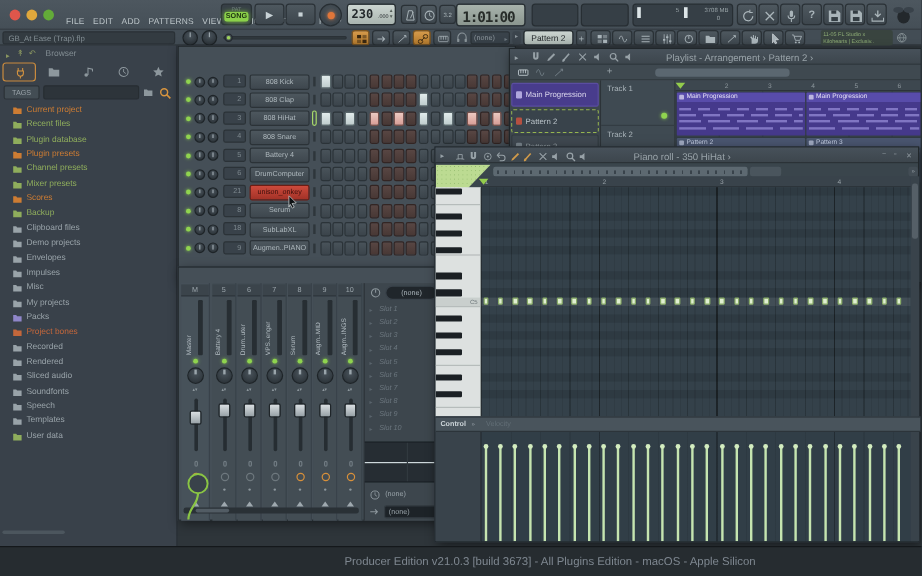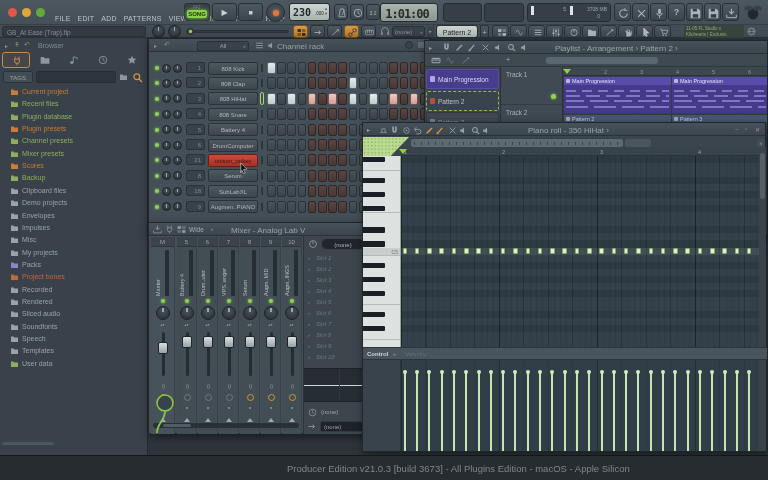--- a/index.html
+++ b/index.html
@@ -553,45 +553,20 @@
         <div class="ico fico" style="color: rgb(143, 173, 92);">
           <svg viewBox="0 0 16 16" width="100%" height="100%">
             <path d="M1 3h5l1.5 2H15v9H1z" fill="currentColor"></path>
           </svg>
         </div>
         <span class="lbl">User data</span>
       </div>
       <div style="position: absolute; left: 2px; top: 404px; width: 52px; height: 3px; background: rgb(76, 86, 94); border-radius: 2px;"></div>
     </div>
   <div id="channelrack" class="win" style="left:148px;top:38px;width:282px;height:195px;z-index:1">
-      <div class="whead">
-        <div style="position: absolute; left: 5px; top: 3px; font-size: 6px; color: rgb(138, 150, 96);">▸</div>
-        <div style="position: absolute; left: 15px; top: 2px; font-size: 7px; color: rgb(138, 150, 96);">↶</div>
-        <div style="position: absolute; left: 48px; top: 1.5px; width: 52px; height: 10px; background: rgb(57, 66, 74); border: 1px solid rgb(43, 50, 55); border-radius: 2px;">
-          <div style="position: absolute; left: 0px; right: 0px; top: 1.5px; text-align: center; font-size: 6px; color: rgb(151, 161, 167);">All</div>
-          <div style="position: absolute; right: 2px; top: 1.5px; font-size: 5px; color: rgb(111, 122, 129);">▸</div>
-        </div>
-        <div class="ico" style="position: absolute; left: 106px; top: 2px; width: 9px; height: 9px; color: rgb(141, 151, 157);">
-          <svg viewBox="0 0 16 16" width="100%" height="100%">
-            <path d="M2 4h12M2 8h12M2 12h12" stroke="currentColor" stroke-width="1.6"></path>
-          </svg>
-        </div>
-        <div class="ico" style="position: absolute; left: 118px; top: 2px; width: 9px; height: 9px; color: rgb(141, 151, 157);">
-          <svg viewBox="0 0 16 16" width="100%" height="100%">
-            <path d="M2 6h3l4-3.5v11L5 10H2z" fill="currentColor"></path>
-          </svg>
-        </div>
-        <div style="position: absolute; left: 128px; top: 2.5px; font-size: 8px; color: rgb(153, 163, 169);">Channel rack</div>
-        <div style="position: absolute; right: 16px; top: 2px; width: 8px; height: 8px; border-radius: 50%; background: rgb(57, 66, 74); border: 1px solid rgb(43, 50, 55);"></div>
-        <div class="ico" style="position: absolute; right: 4px; top: 2px; width: 8px; height: 8px; color: rgb(141, 151, 157);">
-          <svg viewBox="0 0 16 16" width="100%" height="100%">
-            <path d="M2 4h12M2 8h12M2 12h12" stroke="currentColor" stroke-width="1.6"></path>
-          </svg>
-        </div>
-      </div>
       <div style="position: absolute; left: 0px; top: 22px; width: 280px; height: 14px;">
         <div style="position: absolute; left: 6px; top: 5px; width: 4px; height: 4px; border-radius: 50%; background: rgb(144, 212, 79); box-shadow: rgb(144, 212, 79) 0px 0px 3px;"></div>
         <div class="knob" style="position: absolute; left: 13px; top: 2.5px; width: 9px; height: 9px;"></div>
         <div class="knob" style="position: absolute; left: 24px; top: 2.5px; width: 9px; height: 9px;"></div>
         <div style="position: absolute; left: 37px; top: 1px; width: 19px; height: 11px; background: rgb(57, 66, 74); border: 1px solid rgb(43, 50, 55); border-radius: 2px;">
           <div style="position: absolute; right: 3px; top: 2px; font-size: 6px; color: rgb(125, 136, 142);">1</div>
         </div>
         <div class="chname" style="position: absolute; left: 59px; top: 0.5px; width: 50px; height: 13px; background: linear-gradient(rgb(77, 87, 94), rgb(62, 71, 78)); color: rgb(174, 184, 189); border: 1px solid rgb(43, 50, 55);">808 Kick</div>
         <div style="position: absolute; left: 112px; top: 3px; width: 2px; height: 8px; background: rgb(46, 54, 59);"></div>
         <div class="step" style="left: 118px; top: 1px; background: linear-gradient(rgb(226, 236, 236), rgb(191, 204, 205)); border: 1px solid rgb(89, 103, 107);"></div>
@@ -968,44 +943,20 @@
           <div style="position: absolute; left: 2px; right: 2px; top: 10px; height: 2px; background-image: repeating-linear-gradient(90deg, rgba(190, 200, 225, 0.45) 0px, rgba(190, 200, 225, 0.45) 2px, transparent 2px, transparent 7px);"></div>
         </div>
         <div class="clip" style="left: 109px; top: 39px; width: 96.2px; height: 37px; background: rgb(60, 71, 89);">
           <div class="cliphead" style="background: rgb(74, 86, 112); color: rgb(195, 205, 226);">Pattern 3</div>
           <div style="position: absolute; left: 2px; top: 2px; width: 4px; height: 4px; background: rgb(195, 205, 226); opacity: 0.7; border-radius: 1px;"></div>
           <div style="position: absolute; left: 2px; right: 2px; top: 10px; height: 2px; background-image: repeating-linear-gradient(90deg, rgba(190, 200, 225, 0.45) 0px, rgba(190, 200, 225, 0.45) 2px, transparent 2px, transparent 7px);"></div>
         </div>
       </div>
     </div>
   <div id="mixer" class="win" style="left:148px;top:222px;width:330px;height:212px;z-index:3">
-      <div class="whead">
-        <div class="ico" style="position: absolute; left: 4px; top: 2px; width: 9px; height: 9px; color: rgb(141, 151, 157);">
-          <svg viewBox="0 0 16 16" width="100%" height="100%">
-            <path d="M8 1v7M4.5 5L8 8.5 11.5 5" stroke="currentColor" fill="none" stroke-width="1.6"></path>
-            <path d="M1 10v4h14v-4" stroke="currentColor" fill="none" stroke-width="1.4"></path>
-          </svg>
-        </div>
-        <div class="ico" style="position: absolute; left: 16px; top: 2px; width: 9px; height: 9px; color: rgb(141, 151, 157);">
-          <svg viewBox="0 0 16 16" width="100%" height="100%">
-            <path d="M5 1v4M11 1v4M4 5h8v3a4 4 0 0 1-8 0zM8 12v3" stroke="currentColor" fill="none" stroke-width="1.4"></path>
-          </svg>
-        </div>
-        <div class="ico" style="position: absolute; left: 28px; top: 2px; width: 9px; height: 9px; color: rgb(141, 151, 157);">
-          <svg viewBox="0 0 16 16" width="100%" height="100%">
-            <rect x="1" y="2" width="6" height="5" fill="currentColor"></rect>
-            <rect x="9" y="2" width="6" height="5" fill="currentColor" opacity=".5"></rect>
-            <rect x="1" y="9" width="6" height="5" fill="currentColor" opacity=".5"></rect>
-            <rect x="9" y="9" width="6" height="5" fill="currentColor"></rect>
-          </svg>
-        </div>
-        <div style="position: absolute; left: 40px; top: 2.5px; font-size: 6.5px; color: rgb(162, 172, 178);">Wide</div>
-        <div style="position: absolute; left: 62px; top: 3px; font-size: 5px; color: rgb(111, 122, 129);">▸</div>
-        <div style="position: absolute; left: 82px; top: 2.5px; font-size: 8px; color: rgb(153, 163, 169); white-space: nowrap;">Mixer - Analog Lab V</div>
-      </div>
       <div style="position: absolute; left: 0px; top: 13px; width: 154px; height: 198px;">
         <div style="position: absolute; left: 2px; top: 0px; width: 24px; height: 198px; background: rgb(71, 82, 90); border-right: 1px solid rgb(57, 66, 74);">
           <div style="position: absolute; left: 0px; right: 0px; top: 1px; height: 10px; background: rgb(59, 68, 75); border-bottom: 1px solid rgb(46, 54, 60);">
             <div style="position: absolute; left: 0px; right: 0px; top: 1.5px; text-align: center; font-size: 6px; color: rgb(154, 164, 170);">M</div>
           </div>
           <div class="vname" style="left: 4px; top: 14px; height: 46px; width: 8px;">Master</div>
           <div style="position: absolute; left: 14px; top: 14px; width: 4px; height: 46px; background: rgb(39, 46, 51); border-radius: 1px;"></div>
           <div style="position: absolute; left: 10px; top: 63px; width: 4px; height: 4px; border-radius: 50%; background: rgb(143, 212, 78); box-shadow: rgb(143, 212, 78) 0px 0px 3px;"></div>
           <div class="knob" style="position: absolute; left: 5px; top: 70px; width: 14px; height: 14px;"></div>
           <div style="position: absolute; left: 0px; right: 0px; top: 86px; text-align: center; font-size: 4px; color: rgb(141, 151, 157); letter-spacing: 0px;">▴▾</div>

